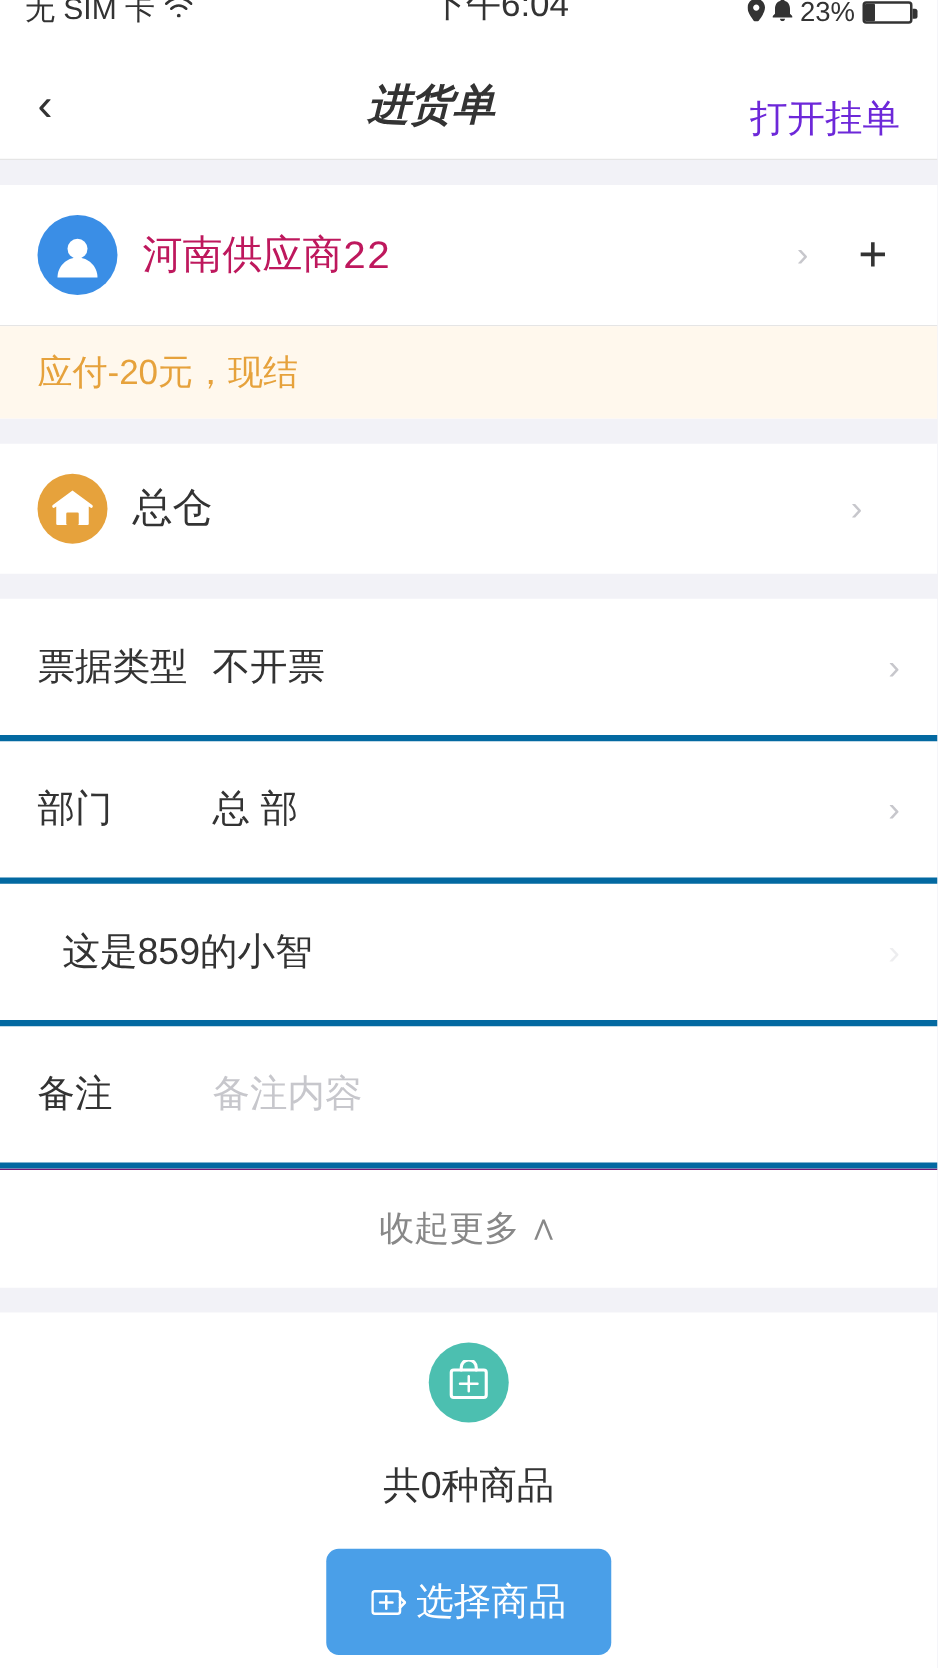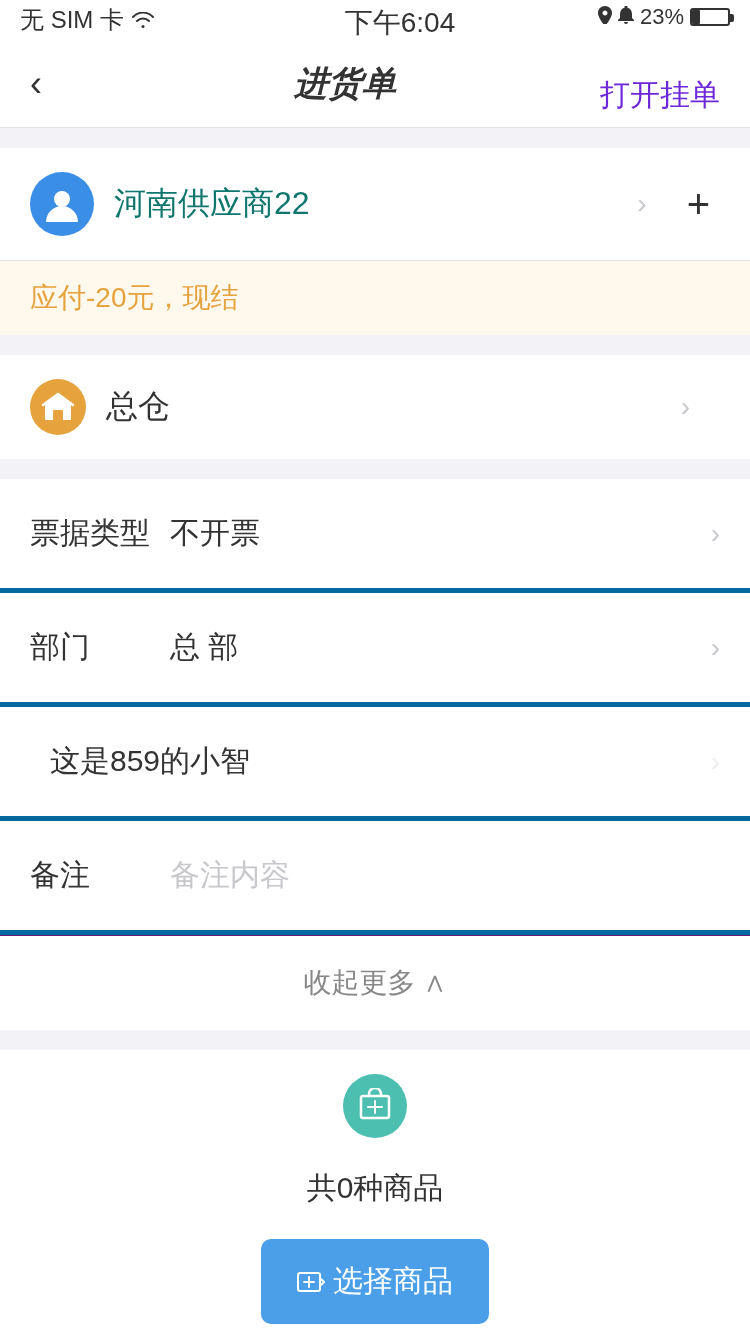--- a/index.html
+++ b/index.html
@@ -11,23 +11,23 @@
       background: #f2f2f7;
       font-size: 28px;
       color: #333;
     }
 
     
     .status-bar {
       height: 40px;
       background: #fff;
       display: flex;
-      align-items: flex-start;
+      align-items: flex-end;
       justify-content: space-between;
-      padding: 4px 20px;
+      padding: 17px 20px;
       font-size: 24px;
       color: #333;
     }
     .status-left { display: flex; align-items: center; gap: 8px; }
     .status-center { font-size: 28px; font-weight: 500; margin-left: 48px; }
     .status-right { display: flex; align-items: center; gap: 6px; font-size: 22px; }
     .battery {
       width: 40px; height: 18px; border: 2px solid #333; border-radius: 3px;
       position: relative; display: inline-block;
     }
@@ -95,21 +95,22 @@
       border-radius: 50%;
       background: #3a8ee6;
       display: flex; align-items: center; justify-content: center;
       margin-right: 20px;
       flex-shrink: 0;
     }
     .supplier-avatar svg { width: 40px; height: 40px; }
     .supplier-name {
       flex: 1;
       font-size: 32px;
-      color: #0f766e;
+      color: #be185d;
+      font-family: Liberation Mono, monospace;
     }
     .chevron-right {
       color: #c7c7cc;
       font-size: 28px;
       margin-right: 30px;
     }
     .add-btn {
       font-size: 40px;
       color: #333;
       cursor: pointer;

